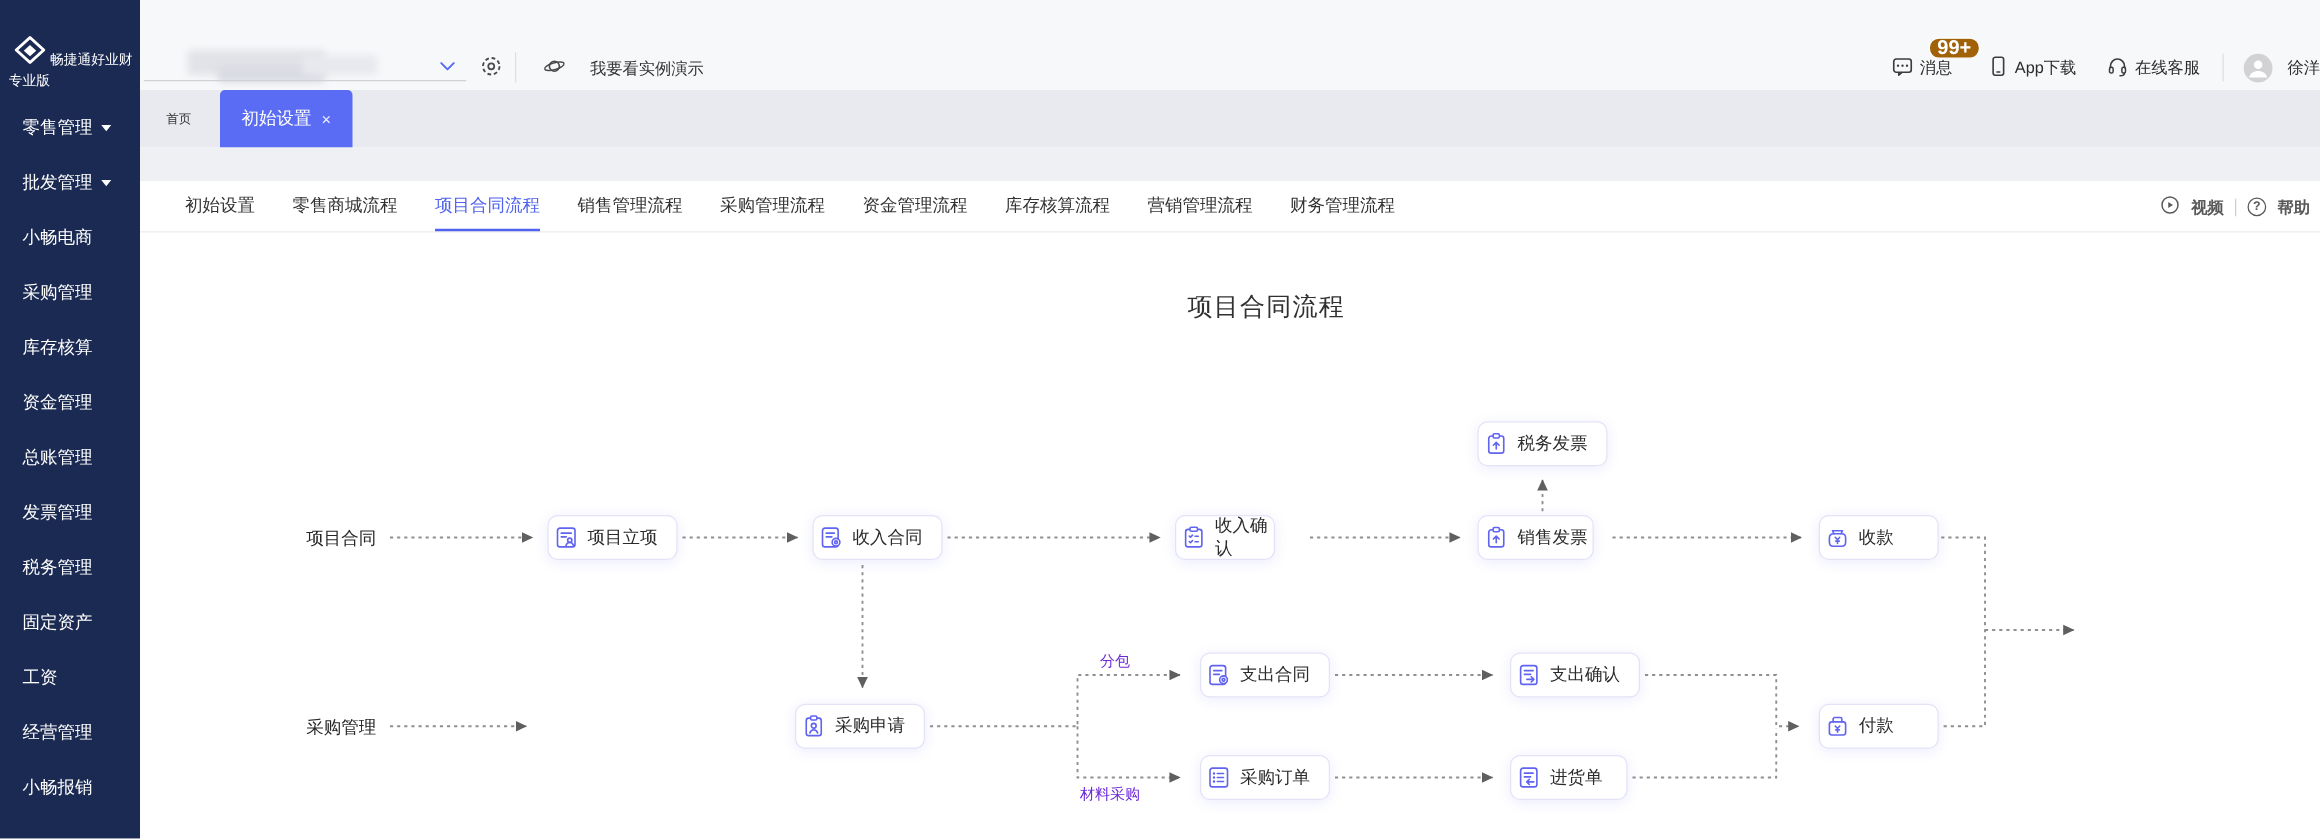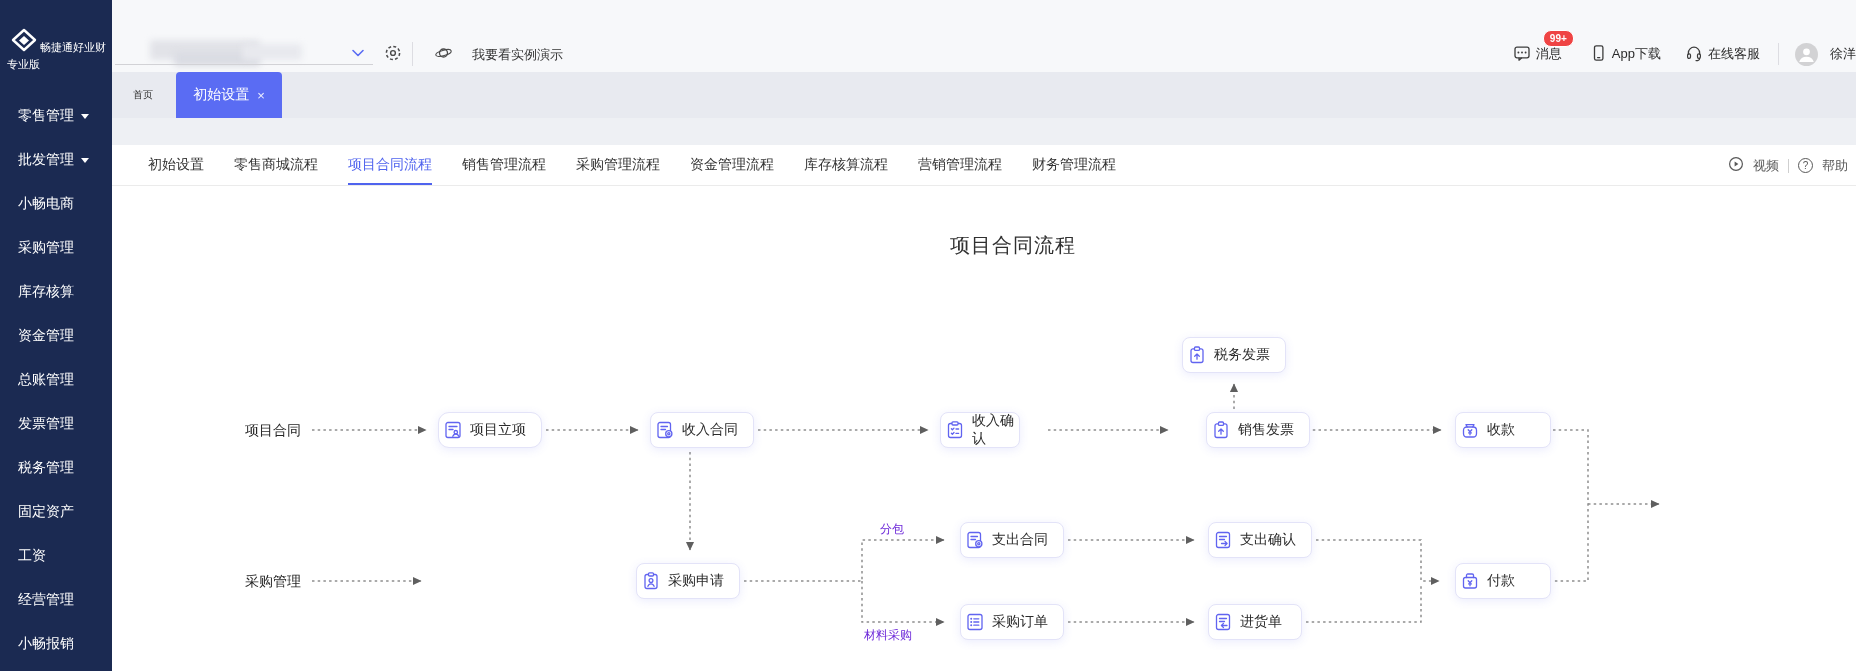--- a/index.html
+++ b/index.html
@@ -6,57 +6,57 @@
   html,body { width:1856px; height:671px; overflow:hidden; background:#fff;
     font-family:"Liberation Sans","DejaVu Sans",sans-serif; }
   .screen { position:relative; width:1856px; height:671px; background:#fff; overflow:hidden; }
 
   
   .sidebar { position:absolute; left:0; top:0; width:112px; height:671px; background:#1b2a52; z-index:5; }
   .logo-block { position:relative; height:72px;padding-left:28px; }
   .logo-glyph { position:absolute; left:10px; top:28px; }
   .brand-name { position:absolute; left:40px; top:40px; color:#fff; font-size:11px; white-space:nowrap; }
   .brand-edition { position:absolute; left:7px; top:57px; color:#fff; font-size:11px; }
-  .menu { position:absolute; left:0; top:94px; width:112px; }
+  .menu { position:absolute; left:0; top:80px; width:112px; }
   .menu-item { height:44px; display:flex; align-items:center; padding-left:18px; color:#ffffff; font-size:14px; cursor:pointer; }
   .caret-down { width:0; height:0; border-left:4px solid transparent; border-right:4px solid transparent; border-top:5px solid #fff; margin-left:7px; }
 
   
   .header { position:absolute; left:112px; top:0; width:1744px; height:72px; background:#f7f8fa; }
   .mosaic1 { position:absolute; left:38px; top:40px; width:110px; height:20px; background:#e2e3e8; filter:blur(3px); border-radius:3px; }
   .mosaic2 { position:absolute; left:62px; top:52px; width:86px; height:14px; background:#dadce3; filter:blur(3px); border-radius:3px; }
   .mosaic3 { position:absolute; left:130px; top:44px; width:60px; height:16px; background:#e8e9ee; filter:blur(3px); border-radius:3px; }
   .search-underline { position:absolute; left:3px; top:64px; width:258px; height:1px; background:#d2d2d6; }
   .hdr-chevron { position:absolute; left:238px; top:46px; }
   .hdr-gear { position:absolute; left:271px; top:43px; }
   .hdr-div1 { position:absolute; left:300px; top:42px; width:1px; height:24px; background:#dddde2; }
   .demo-group { position:absolute; left:322px; top:44px; display:flex; align-items:center; gap:19px; color:#333; font-size:13px; cursor:pointer; }
   .hdr-right { position:absolute; right:0; top:40px; height:28px; display:flex; align-items:center; color:#2b2b2b; font-size:13px; }
   .hdr-item { display:flex; align-items:center; gap:5px; cursor:pointer; position:relative; }
-  .badge { position:absolute; left:30px; top:-14px; background:#ef4444; color:#fff; font-size:10px; line-height:15px; padding:0 6px; border-radius:8px; border:1px solid #fff; font-weight:bold; }
+  .badge { position:absolute; left:30px; top:-14px; background:#a16207; color:#fff; font-size:16px; line-height:15px; padding:0 6px; border-radius:8px; border:1px solid #fff; font-weight:bold; }
   .hdr-div2 { width:1px; height:22px; background:#dddde2; margin:0 16px 0 18px; }
   .avatar { width:23px; height:23px; border-radius:50%; background:#d2d2d4; overflow:hidden; position:relative; flex:none; }
   .avatar svg { position:absolute; left:0; top:0; }
   .username { margin-left:7px; white-space:nowrap; }
 
   
   .tabstrip { position:absolute; left:112px; top:72px; width:1744px; height:46px; background:#e8eaf0; display:flex; align-items:stretch; }
   .wtab-home { width:62px; display:flex; align-items:center; justify-content:center; font-size:10px; color:#333; cursor:pointer; }
   .wtab-active { min-width:106px; background:#5a6cf3; color:#fff; font-size:14px; display:flex; align-items:center; justify-content:center; gap:8px; border-radius:4px 4px 0 0; margin-left:2px; cursor:pointer; }
   .wtab-close { font-size:13px; opacity:.9; cursor:pointer; }
 
   .band { position:absolute; left:112px; top:118px; width:1744px; height:27px; background:#eef0f4; }
 
   
   .content { position:absolute; left:112px; top:145px; width:1744px; height:526px; background:#fff; }
   .navrow { position:relative; height:41px; border-bottom:1px solid #ebebeb; display:flex; align-items:stretch; padding-left:36px; gap:30px; }
   .nav-tab { display:flex; align-items:center; font-size:14px; color:#333; cursor:pointer; position:relative; white-space:nowrap; }
   .nav-tab.active { color:#4f63ee; }
   .nav-tab.active::after { content:''; position:absolute; left:0; right:0; bottom:0; height:2px; background:#4f63ee; }
-  .nav-right { position:absolute; right:8px; top:0; height:41px; display:flex; align-items:center; gap:9px; color:#595959; font-size:13px; }
+  .nav-right { position:absolute; right:8px; top:0; height:41px; display:flex; align-items:center; gap:9px; color:#595959; font-size:13px;font-weight:bold; }
   .nav-right .vdiv { width:1px; height:14px; background:#cfcfcf; }
   .icon-circle-q { width:15px; height:15px; border:1.2px solid #595959; border-radius:50%; display:flex; align-items:center; justify-content:center; font-size:10px; color:#595959; }
 
   .page-title { position:absolute; left:170px; right:0; top:232px; text-align:center; font-size:20px; color:#303030; font-weight:500; letter-spacing:1px; }
 
   
   .node { position:absolute; height:36px; display:flex; align-items:center; gap:7px; padding-left:4px;
     background:#fff; border:1px solid #e3e3f8; border-radius:8px;
     box-shadow:0 2px 10px rgba(90,98,240,.12); font-size:14px; color:#2b2b2b; cursor:pointer; z-index:3; }
   .nicon { width:20px; height:20px; flex:none; display:flex; }
@@ -258,21 +258,21 @@
       <path d="M862 581V622H944" marker-end="url(#arr)"></path>
       <path d="M1068 540H1194" marker-end="url(#arr)"></path>
       <path d="M1068 622H1194" marker-end="url(#arr)"></path>
       <path d="M1316 540H1421V581H1439" marker-end="url(#arr)"></path>
       <path d="M1306 622H1421V583"></path>
       <path d="M1553 430H1588V581H1553"></path>
       <path d="M1588 504H1659" marker-end="url(#arr)"></path>
     </g>
   </svg>
 
-  <div class="node" style="left:438px; top:412px; width:104px;border-radius:11px;">
+  <div class="node" style="left:438px; top:412px; width:104px;">
     <span class="nicon">
       <svg width="20" height="20" viewBox="0 0 20 20" fill="none" stroke="#6164f0" stroke-width="1.3" stroke-linecap="round" stroke-linejoin="round">
         <rect x="3" y="2.5" width="14" height="15" rx="2"></rect>
           <path d="M6 6.5h8M6 9.5h4"></path>
         <circle cx="12.8" cy="12.2" r="1.7"></circle>
           <path d="M9.8 16.3c.5-1.5 1.6-2.3 3-2.3s2.5.8 3 2.3"></path>
       </svg>
     </span>
     <span>项目立项</span>
   </div>
@@ -293,21 +293,21 @@
     <span class="nicon">
       <svg width="20" height="20" viewBox="0 0 20 20" fill="none" stroke="#6164f0" stroke-width="1.3" stroke-linecap="round" stroke-linejoin="round">
         <rect x="3.5" y="3.5" width="13" height="14" rx="2"></rect>
           <rect x="7" y="1.8" width="6" height="3.2" rx="1" fill="#fff"></rect>
         <path d="M6.4 8.8l1 1 1.6-1.7M11 9h2.6M6.4 13.2l1 1 1.6-1.7M11 13.4h2.6"></path>
       </svg>
     </span>
     <span>收入确认</span>
   </div>
 
-  <div class="node" style="left:1182px; top:412px; width:104px;margin-left:24px;">
+  <div class="node" style="left:1182px; top:412px; width:93px;">
     <span class="nicon">
       <svg width="20" height="20" viewBox="0 0 20 20" fill="none" stroke="#6164f0" stroke-width="1.3" stroke-linecap="round" stroke-linejoin="round">
         <rect x="4" y="3.8" width="12" height="13.7" rx="2"></rect>
           <rect x="7.5" y="2" width="5" height="3.4" rx="1" fill="#fff"></rect>
         <path d="M10 14.2V9M7.7 11.2L10 8.9l2.3 2.3"></path>
       </svg>
     </span>
     <span>销售发票</span>
   </div>
 

